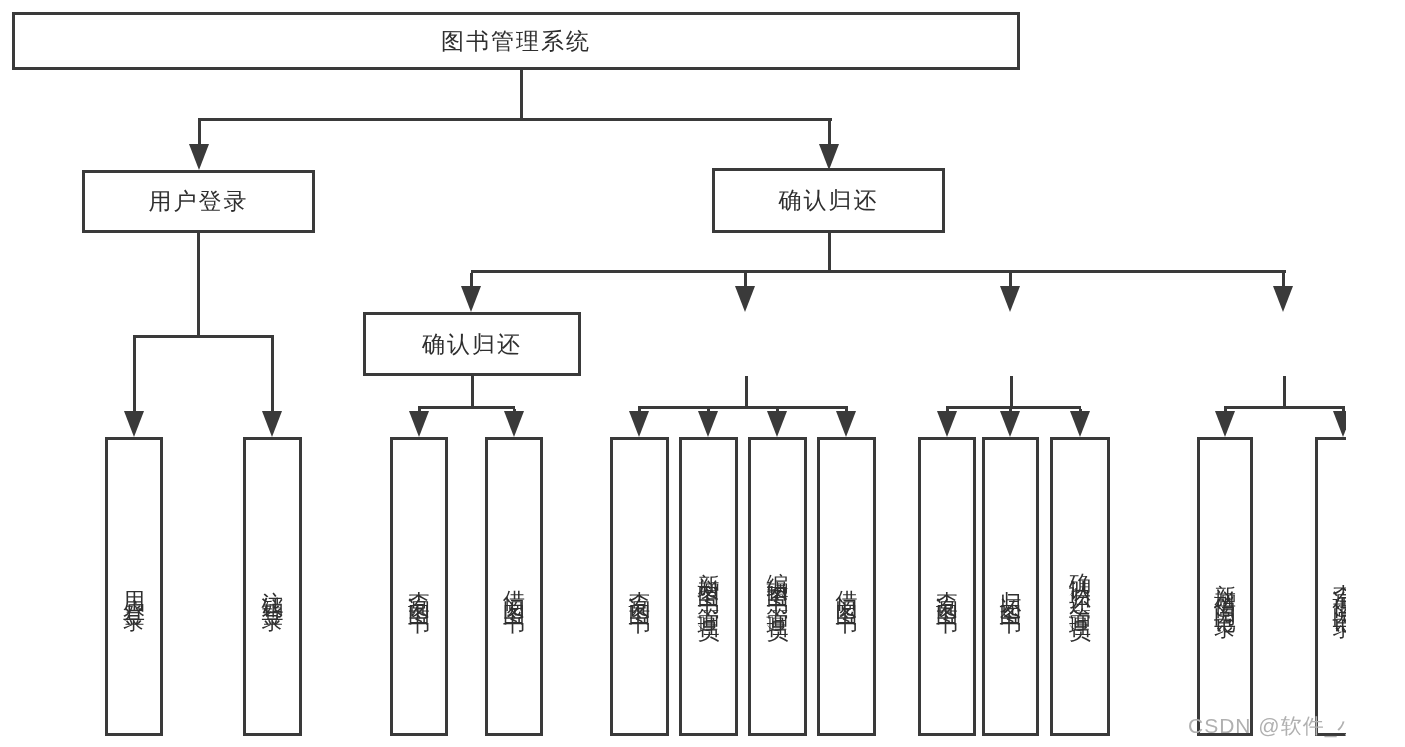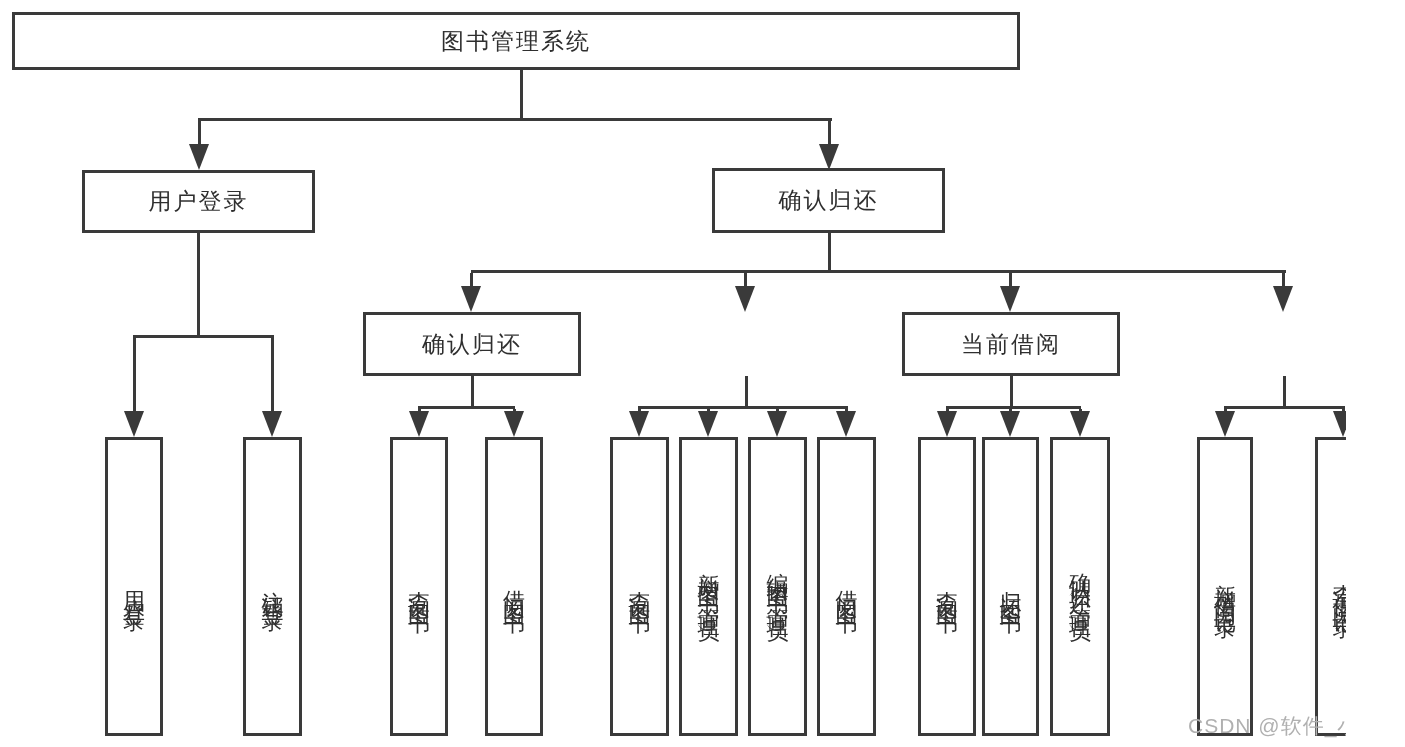--- a/index.html
+++ b/index.html
@@ -42,23 +42,20 @@
 
   <div class="node" style="left:712px;top:168px;width:233px;height:65px">
     <span class="hlabel">确认归还</span>
   </div>
 
   <div class="node" style="left:363px;top:312px;width:218px;height:64px">
     <span class="hlabel">确认归还</span>
   </div>
 
 
-  <div class="node" style="left:902px;top:312px;width:218px;height:64px">
-    <span class="hlabel">当前借阅</span>
-  </div>
 
 
   <div class="node vnode" style="left:105px;top:437px;width:58px;height:299px">
     <span>用户登录</span>
   </div>
   <div class="node vnode" style="left:243px;top:437px;width:59px;height:299px">
     <span>注销登录</span>
   </div>
   <div class="node vnode" style="left:390px;top:437px;width:58px;height:299px">
     <span>查询图书</span>

